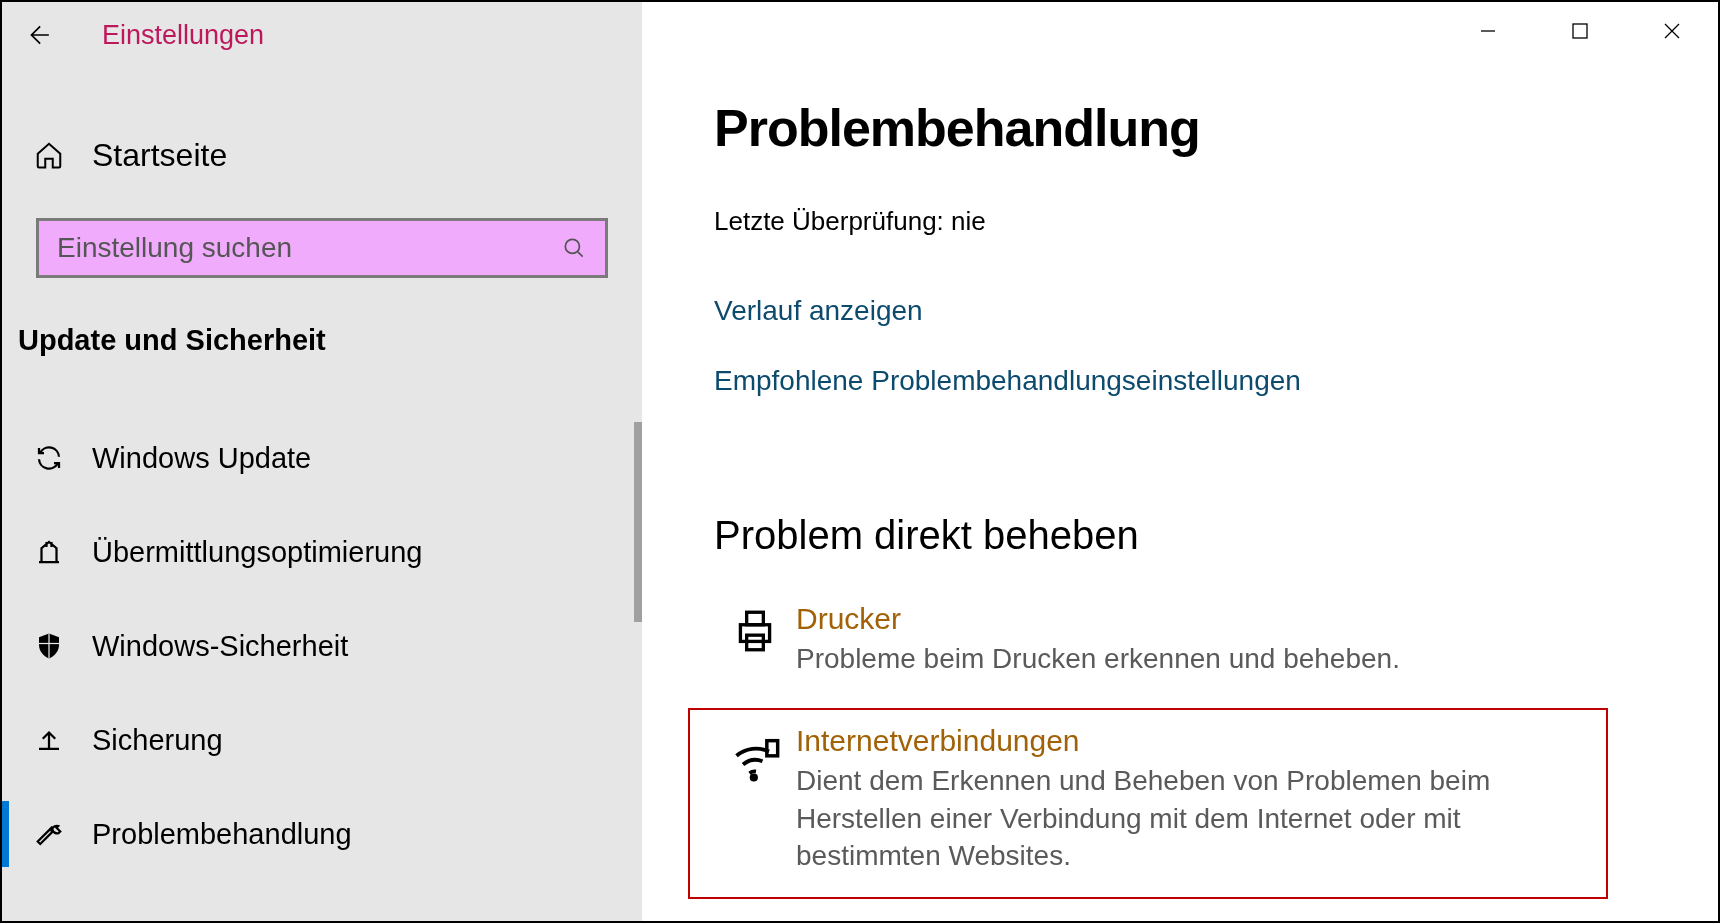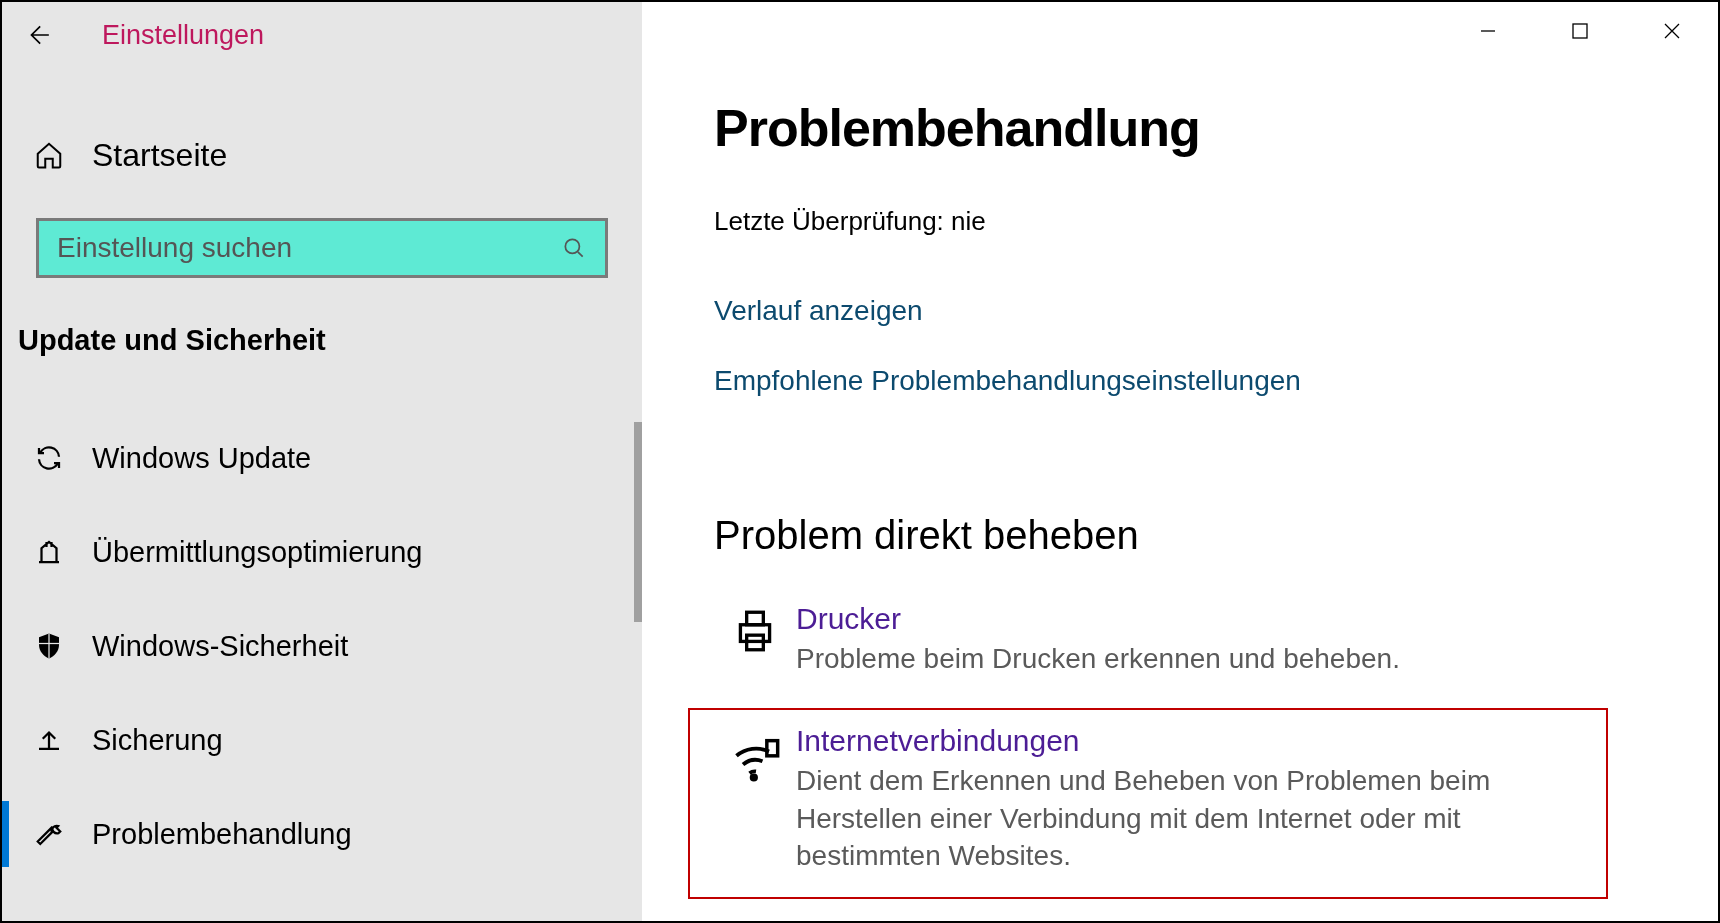--- a/index.html
+++ b/index.html
@@ -8,21 +8,21 @@
 
 
 .sidebar { width: 640px; height: 100%; background: #e6e6e6; position: relative; }
 .titlebar-left { height: 66px; display: flex; align-items: center; }
 .back-btn { width: 72px; height: 66px; display: flex; align-items: center; justify-content: center; }
 .app-title { font-size: 27px; color: #be185d; font-weight: 400; margin-left: 28px; }
 .home-row { display: flex; align-items: center; padding-left: 32px; margin-top: 60px; height: 54px; }
 .home-row .icon-slot { width: 58px; display: flex; align-items: center; }
 .home-label { font-size: 32px; color: #000000; }
 .search-wrap { margin: 36px 34px 0 34px; }
-.search-box { width: 100%; height: 60px; border: 3px solid #7a7a7a; background: #5eead4; display: flex; align-items: center; padding: 0 18px; }
+.search-box { width: 100%; height: 60px; border: 3px solid #7a7a7a; background: #f0abfc; display: flex; align-items: center; padding: 0 18px; }
 .search-input { flex: 1; border: none; background: transparent; font-size: 28px; color: #555; outline: none; }
 .search-input::placeholder { color: #555; }
 .section-title { font-size: 29px; font-weight: 600; color: #000; padding-left: 16px; margin-top: 46px; }
 .nav-list { margin-top: 54px; }
 .nav-item { display: flex; align-items: center; height: 94px; padding-left: 32px; position: relative; }
 .nav-item.active::before { content: ""; position: absolute; left: 0; top: 14px; bottom: 14px; width: 7px; background: #0078d4; }
 .nav-item .icon-slot { width: 58px; display: flex; align-items: center; }
 .nav-label { font-size: 29px; color: #000; }
 .sidebar-scrollbar { position: absolute; right: 0; top: 420px; width: 8px; height: 200px; background: #a0a0a0; }
 
@@ -32,21 +32,21 @@
 .win-ctrl { width: 92px; height: 58px; display: flex; align-items: center; justify-content: center; }
 .main-content { padding: 96px 0 0 72px; }
 .page-title { font-size: 52px; font-weight: 600; letter-spacing: -1px; }
 .status-line { font-size: 26px; margin-top: 48px; color: #000; }
 .link { font-size: 28px; color: #0c4a6e; margin-top: 58px; display: block; }
 .link + .link { margin-top: 38px; }
 .section-head { font-size: 40px; font-weight: 400; margin-top: 116px; }
 .ts-item { display: flex; padding: 16px 0 12px 0; margin-top: 28px; }
 .ts-item .icon-slot { width: 82px; display: flex; justify-content: center; padding-top: 4px; }
 .ts-body { max-width: 810px; }
-.ts-title { font-size: 30px; color: #4c1d95; margin-bottom: 4px; }
+.ts-title { font-size: 30px; color: #a16207; margin-bottom: 4px; }
 .ts-desc { font-size: 28px; color: #5a5a5a; line-height: 1.35; }
 .highlight-box { border: 2px solid #c00000; margin-top: 18px; padding: 14px 0 22px 0; width: 920px; margin-left: -26px; padding-left: 26px; display: flex; }
 .highlight-box .icon-slot { width: 82px; display: flex; justify-content: center; padding-top: 8px; }
 .icon-slot svg { display: block; }
 </style>
 </head>
 <body>
 
 <div class="sidebar">
   <div class="titlebar-left">

